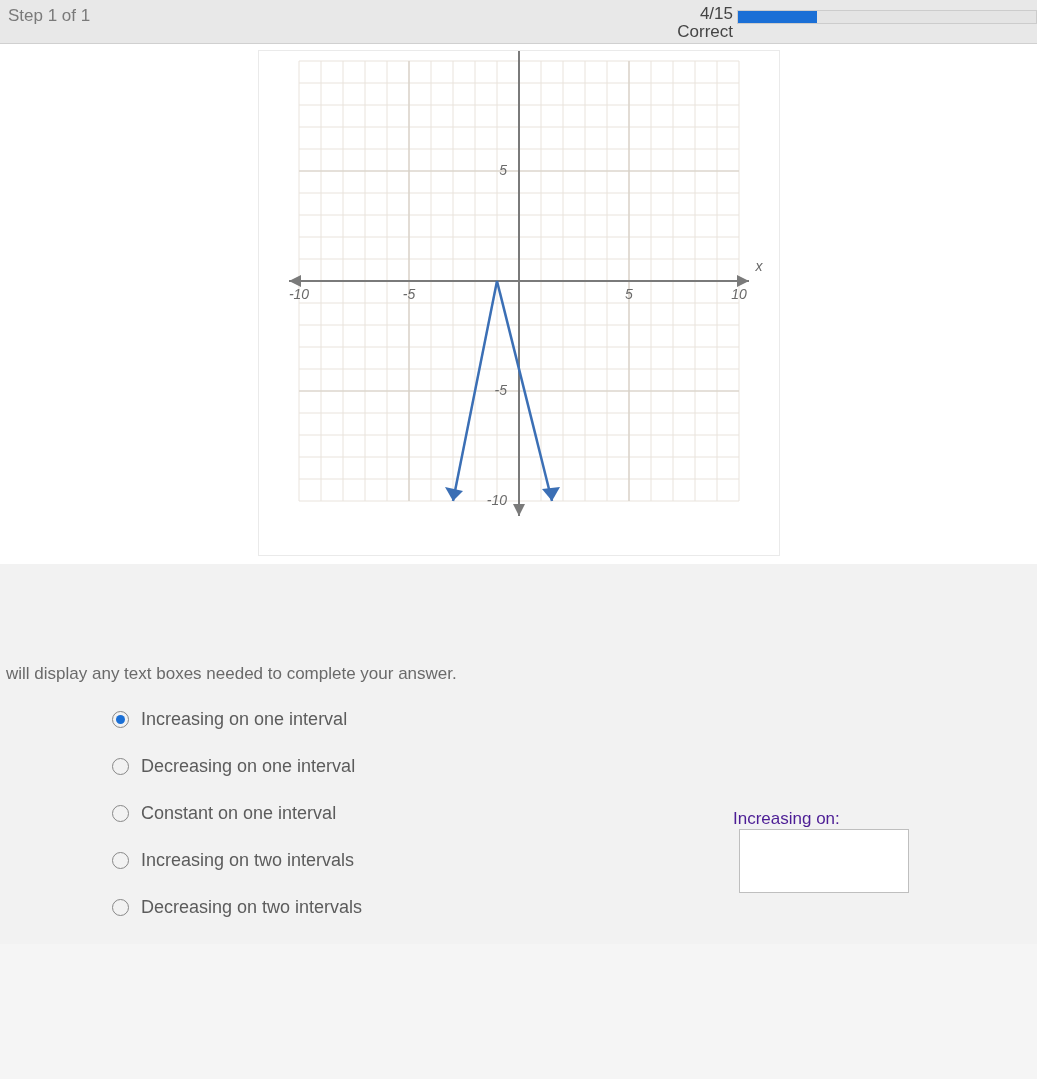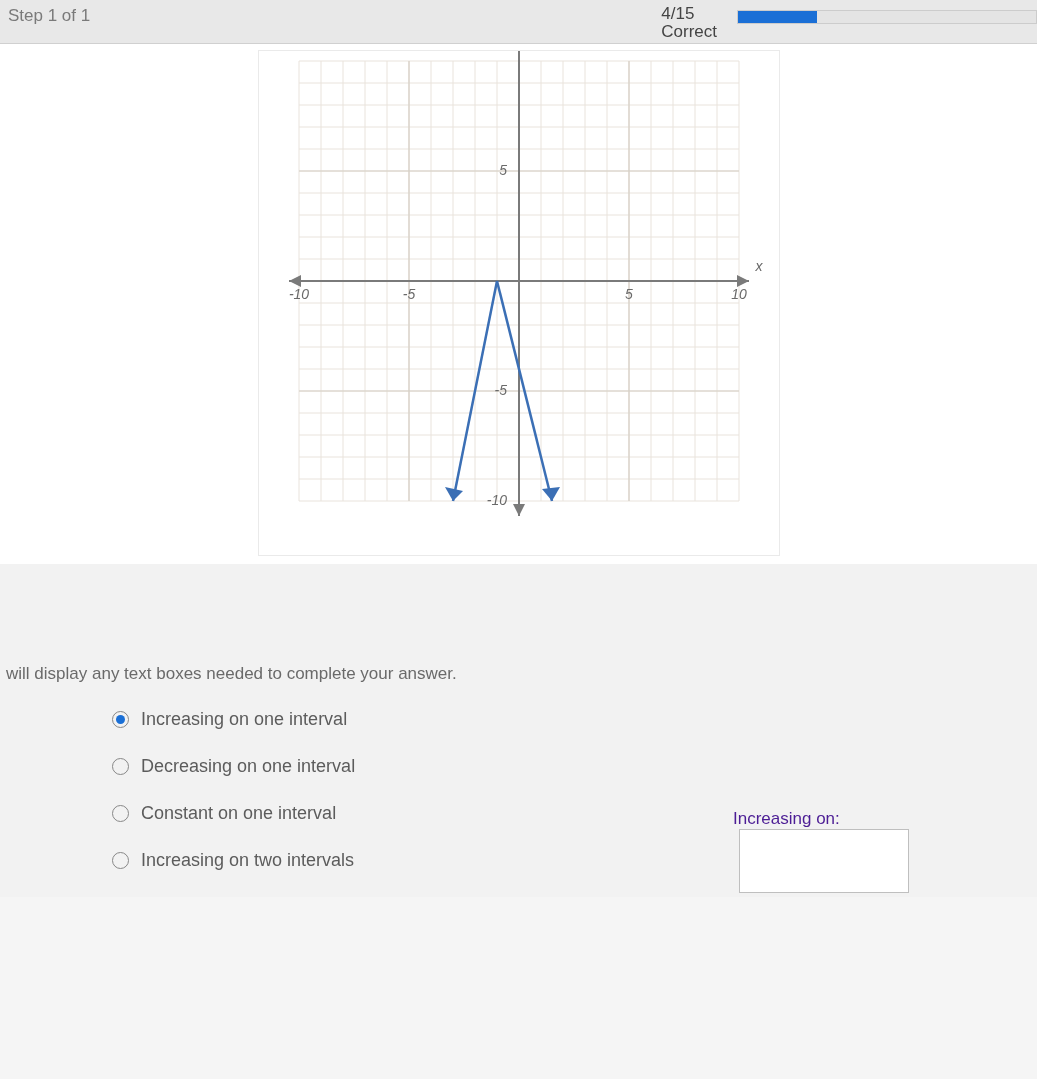--- a/index.html
+++ b/index.html
@@ -23,22 +23,22 @@
       color: #7a7a7a;
       font-size: 17px;
       font-weight: 500;
       flex: 0 0 auto;
       padding-top: 2px;
     }
     .header-spacer { flex: 1; }
     .correct-section {
       display: flex;
       flex-direction: column;
-      align-items: flex-start;
-      margin-right: 20px;
+      align-items: flex-end;
+      margin-right: 4px;
     }
     .score {
       color: #444;
       font-size: 17px;
       font-weight: 500;
     }
     .correct-label {
       color: #444;
       font-size: 17px;
       margin-top: -2px;
@@ -254,19 +254,23 @@
         <span>Decreasing on one interval</span>
       </div>
       <div class="option">
         <span class="radio"></span>
         <span>Constant on one interval</span>
       </div>
       <div class="option">
         <span class="radio"></span>
         <span>Increasing on two intervals</span>
       </div>
+      <div class="option">
+        <span class="radio"></span>
+        <span>Decreasing on two intervals</span>
+      </div>
     </div>
     <div class="answer-box-area">
       <span class="answer-label">Increasing on:</span>
       <span class="answer-input" value=""></span>
     </div>
   </div>
 </div>
 
 </body></html>

